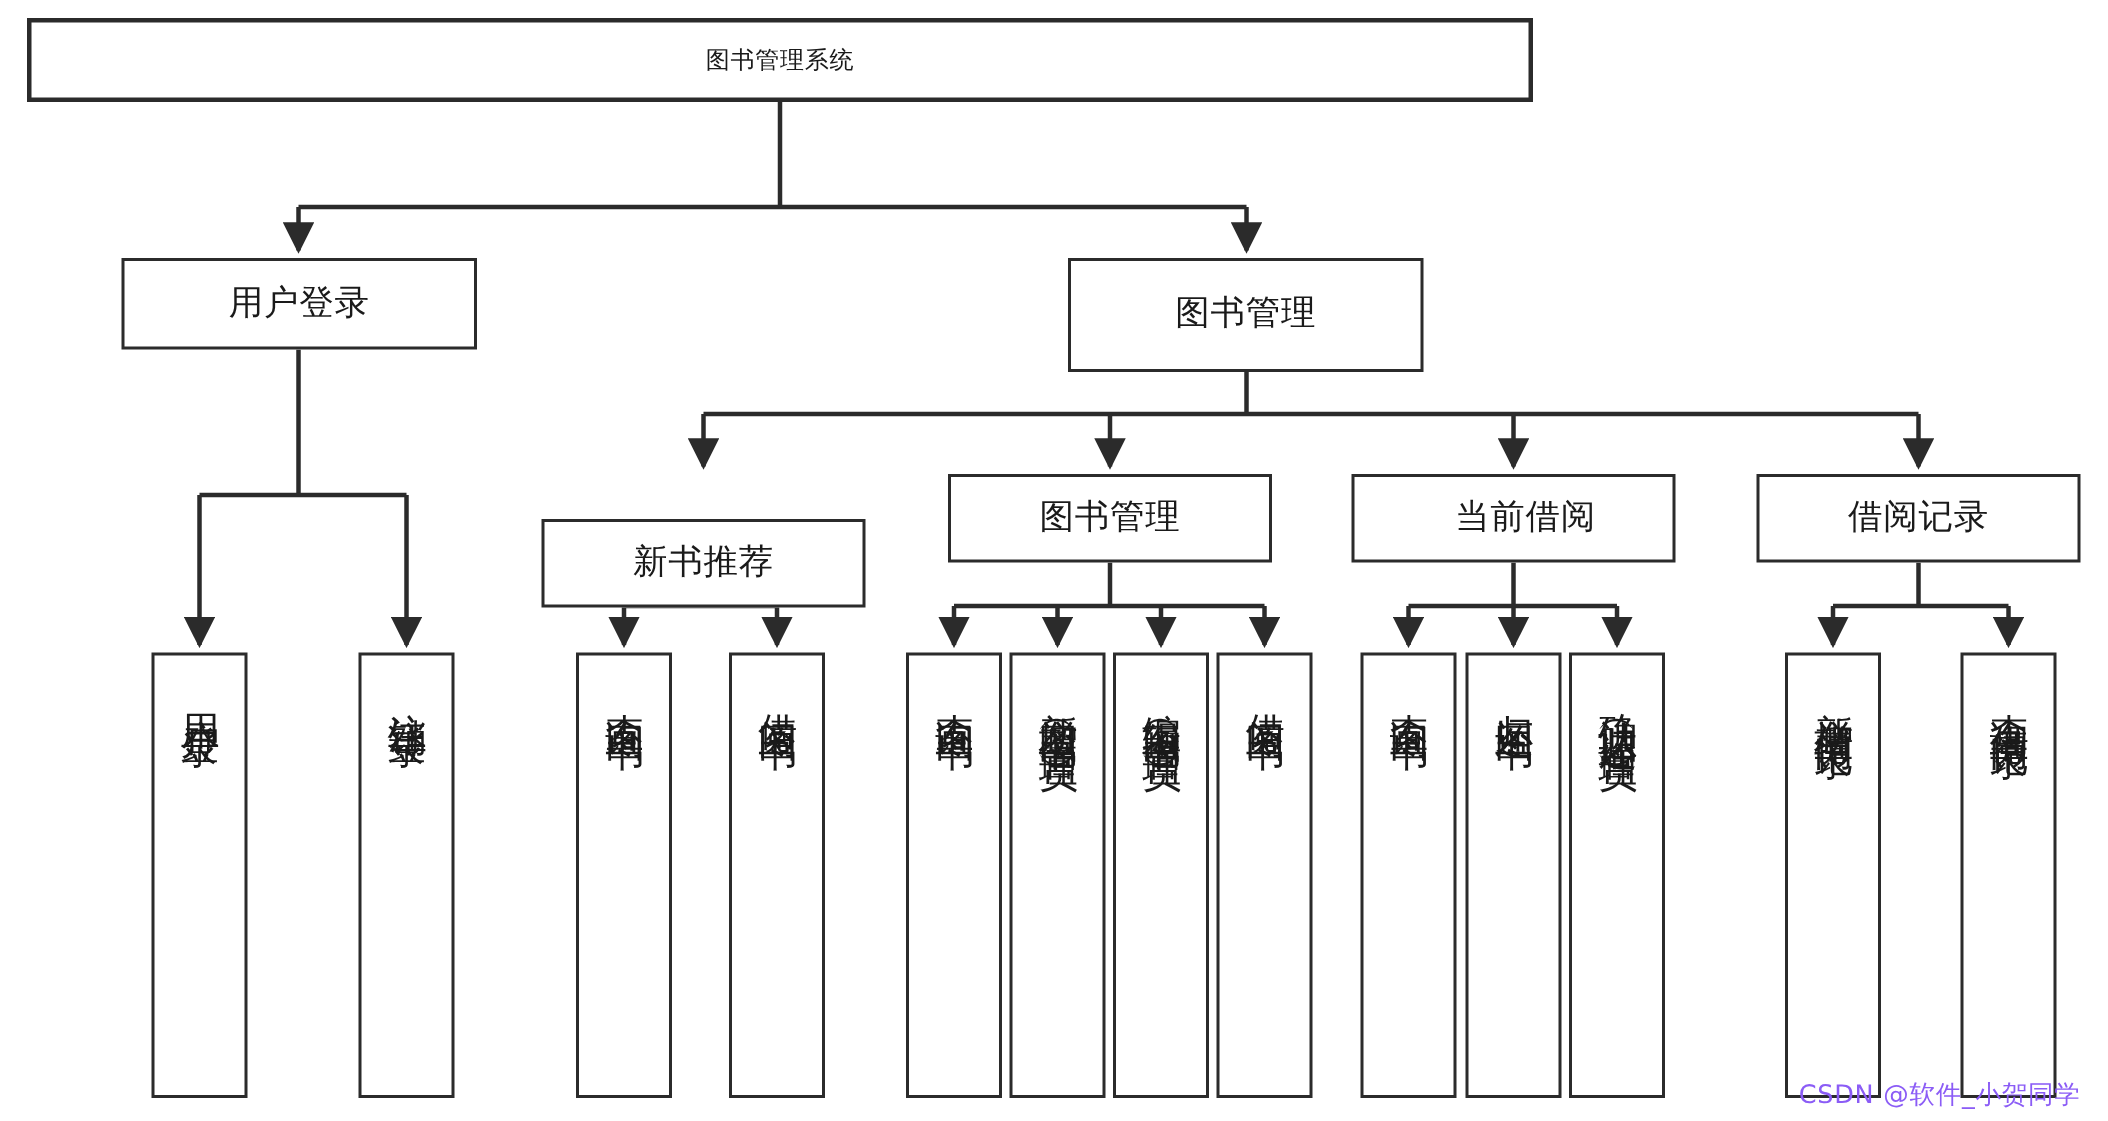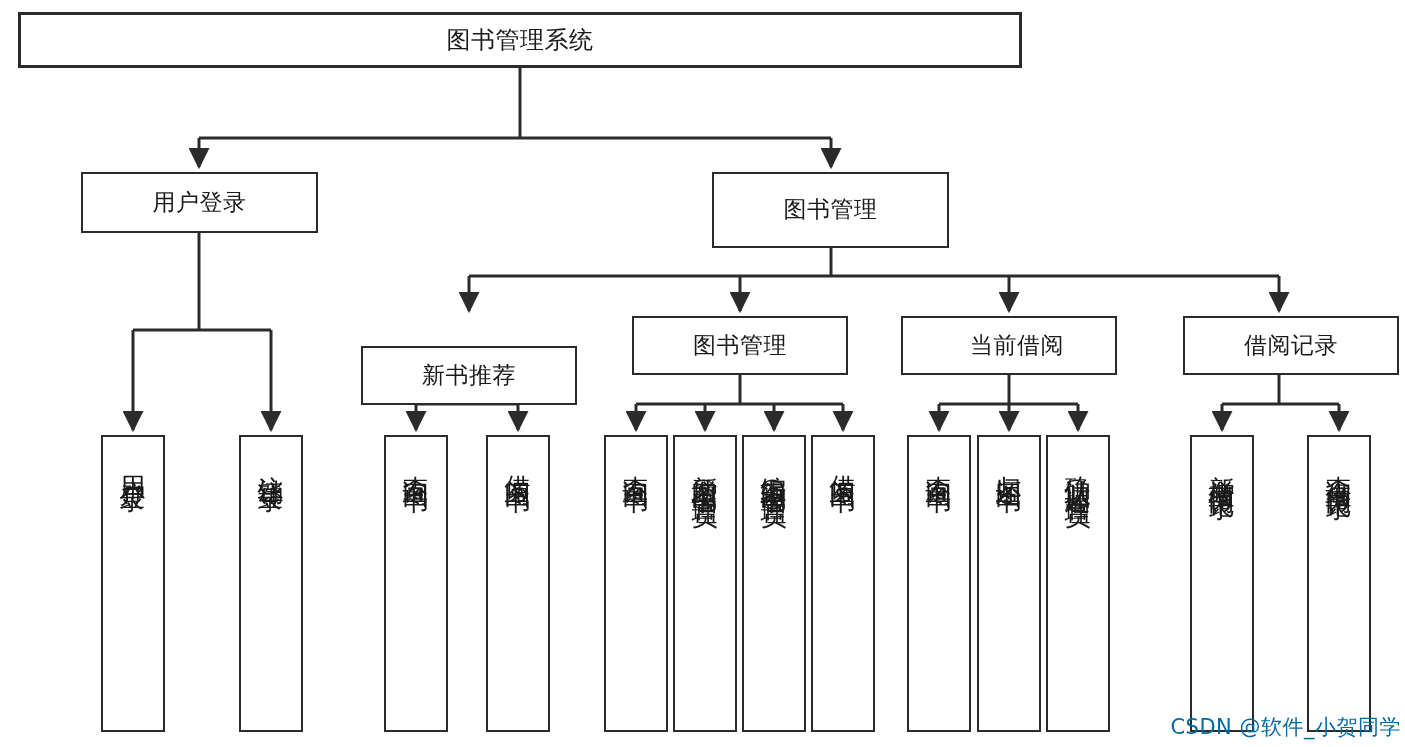--- a/index.html
+++ b/index.html
@@ -42,42 +42,42 @@
     display: block;
     text-align: center;
     line-height: 1.12;
     white-space: nowrap;
   }
   .node.horiz .node-label {
     font-size: 23px;
     letter-spacing: 0.5px;
   }
   .node.level0 .node-label {
-    font-size: 24px;
+    font-size: 16px;
   }
   .node.vert {
     align-items: flex-start;
     justify-content: center;
     padding-top: 18px;
   }
   .node.vert .node-label {
     writing-mode: vertical-rl;
     text-orientation: upright;
     font-size: 26px;
     line-height: 1.0;
     letter-spacing: 4px;
     white-space: nowrap;
     text-align: start;
   }
   #watermark {
     position: absolute;
-    right: 4px;
+    right: 18px;
     bottom: 6px;
-    font-size: 21px;
-    color: #0369a1;
+    font-size: 17px;
+    color: #8b5cf6;
     white-space: nowrap;
     letter-spacing: 0.5px;
   }
 </style>
 </head>
 <body>
 
 <div id="diagram-root">
 
   <svg id="connector-layer" viewBox="0 0 1405 747" width="1405" height="747" xmlns="http://www.w3.org/2000/svg">
@@ -143,21 +143,21 @@
 
   <div class="node horiz level2" style="left:361px; top:316px; width:216px; height:59px;margin-top:30px;">
     <span class="node-label">新书推荐</span>
   </div>
   <div class="node horiz level2" style="left:632px; top:316px; width:216px; height:59px;">
     <span class="node-label">图书管理</span>
   </div>
   <div class="node horiz level2" style="left:901px; top:316px; width:216px; height:59px;padding-left:16px;">
     <span class="node-label">当前借阅</span>
   </div>
-  <div class="node horiz level2" style="left:1171px; top:316px; width:216px; height:59px;margin-left:12px;">
+  <div class="node horiz level2" style="left:1171px; top:316px; width:216px; height:59px;">
     <span class="node-label">借阅记录</span>
   </div>
 
   <div class="node vert leaf" style="left:101px; top:435px; width:64px; height:297px;">
     <span class="node-label">用户登录</span>
   </div>
   <div class="node vert leaf" style="left:239px; top:435px; width:64px; height:297px;">
     <span class="node-label">注销登录</span>
   </div>
 

